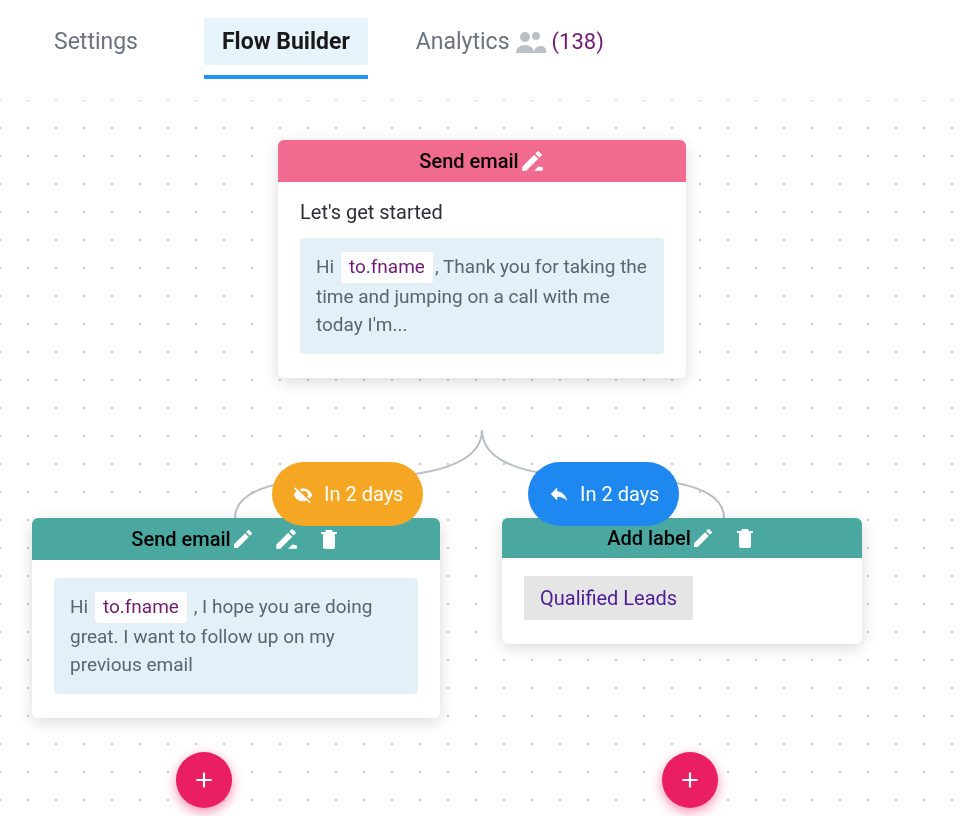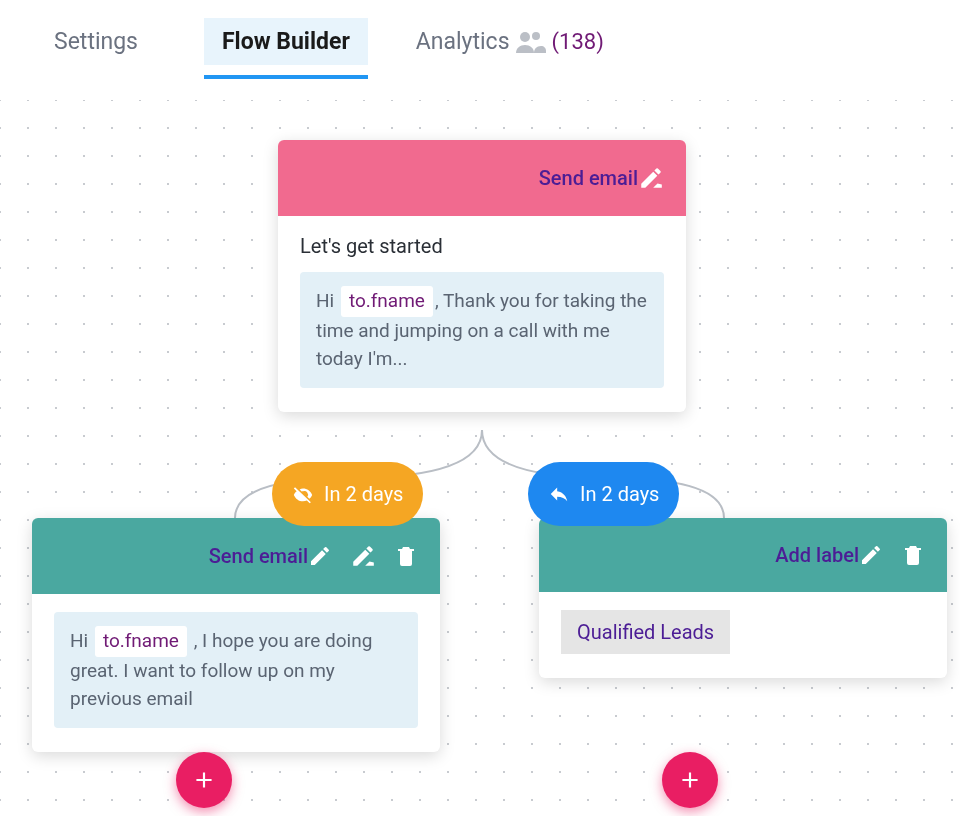--- a/index.html
+++ b/index.html
@@ -7,40 +7,40 @@
 .tabs{display:flex;align-items:center;gap:48px;padding:18px 36px 0;position:relative;z-index:10;background:#fff}
 .tab{font-size:23px;color:#6b7280;cursor:pointer;padding:10px 18px;position:relative}
 .tab.active{background:#e8f4fc;color:#1a1a1a;font-weight:700}
 .tab.active::after{content:"";position:absolute;bottom:-14px;left:0;right:0;height:4px;background:#2196f3}
 .analytics-group{display:flex;align-items:center;gap:4px}
 .people-icon{color:#bbbfc6}
 .count{font-size:22px;color:#701a75}
 .canvas{position:absolute;top:100px;left:0;right:0;bottom:0;background-image:radial-gradient(circle,#c8cbd0 1.5px,transparent 1.5px);background-size:28px 28px;background-position:14px 14px}
 .connectors{position:absolute;top:0;left:0;width:100%;height:100%;pointer-events:none}
 .card{position:absolute;background:#fff;border-radius:6px;box-shadow:0 4px 16px rgba(0,0,0,0.15);overflow:visible}
-.card-head{display:flex;align-items:center;justify-content:flex-end;padding:25px 22px;color:#4c1d95;font-size:20px;font-weight:500;border-radius:6px 6px 0 0}
+.card-head{display:flex;align-items:center;justify-content:center;padding:8px 22px;color:#000000;font-size:20px;font-weight:500;border-radius:6px 6px 0 0}
 .card-head.pink{background:#f16a8f}
 .card-head.teal{background:#4aa8a0}
 .head-icons{display:flex;gap:18px;align-items:center}
 .icon-btn{cursor:pointer;display:inline-flex}
 .card-body{padding:18px 22px 24px}
 .subject{font-size:20px;color:#2a2f36;margin-bottom:14px}
 .snippet{background:#e3f0f7;border-radius:4px;padding:14px 16px;font-size:19px;line-height:1.5;color:#5a6472}
 .token{display:inline-block;background:#fff;color:#701a75;font-weight:400;padding:1px 8px;border-radius:3px;margin:0 2px}
 .label-chip{display:inline-block;background:#e5e5e5;color:#4c1d95;font-size:20px;padding:10px 16px}
 .branch-pill{position:absolute;display:flex;align-items:center;gap:10px;padding:20px 20px;border-radius:999px;color:#fff;font-size:20px;z-index:5}
 .branch-pill.orange{background:#f5a623}
 .branch-pill.blue{background:#1e88f0}
 .add-fab{position:absolute;width:56px;height:56px;border-radius:50%;background:#e91e63;color:#fff;display:flex;align-items:center;justify-content:center;box-shadow:0 4px 12px rgba(233,30,99,0.5);cursor:pointer;z-index:6}
 svg{display:block}
 
 
 #card-root{top:40px;left:278px;width:408px}
 #card-left{top:418px;left:32px;width:408px}
-#card-right{top:418px;left:539px;width:408px}
+#card-right{top:418px;left:502px;width:360px}
 #pill-left{top:362px;left:272px}
 #pill-right{top:362px;left:528px}
 #fab-left{top:652px;left:176px}
 #fab-right{top:652px;left:662px}
 </style>
 </head>
 <body>
 
 <div class="tabs">
   <div class="tab">Settings</div>

